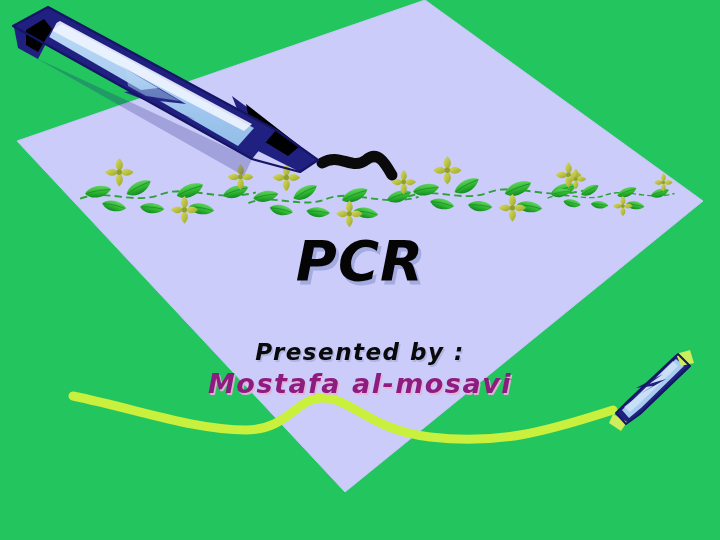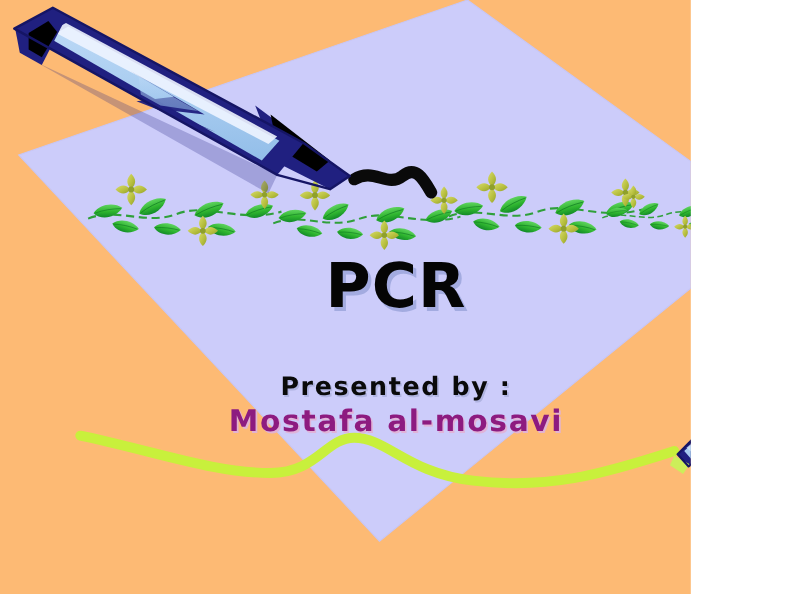--- a/index.html
+++ b/index.html
@@ -5,24 +5,25 @@
   html, body {
     margin: 0;
     padding: 0;
     background: #ffffff;
   }
   body {
     font-family: "DejaVu Sans", sans-serif;
   }
   #slide {
     position: relative;
-    width: 628px;
+    width: 720px;
     height: 540px;
-    background: #fdba74;
+    background: #22c55e;
     overflow: hidden;
+    font-style: italic;
   }
   #slide-svg {
     position: absolute;
     left: 0;
     top: 0;
     width: 720px;
     height: 540px;
   }
   .text-layer {
     position: absolute;

